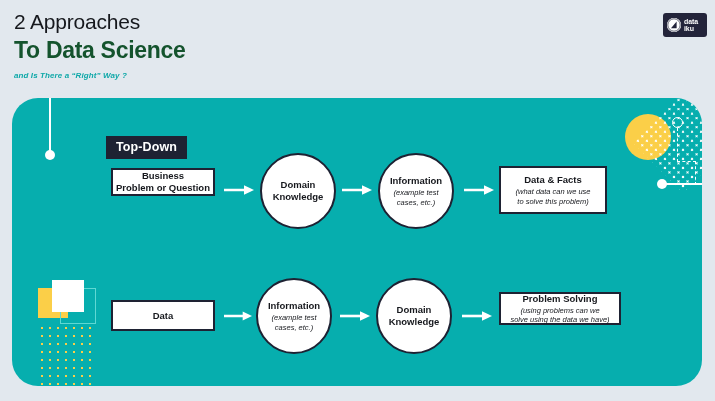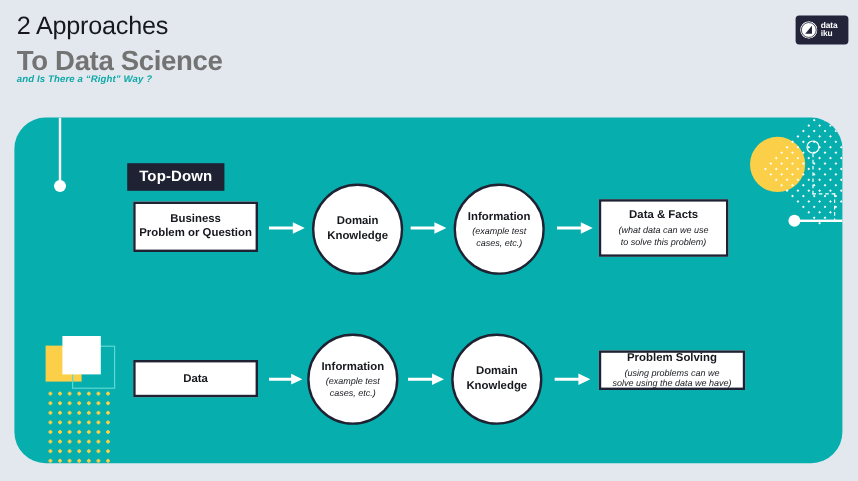--- a/index.html
+++ b/index.html
@@ -29,27 +29,27 @@
     font-weight: 400;
     color: #16181d;
     letter-spacing: -0.2px;
     white-space: nowrap;
   }
   .title-line2 {
     position: absolute;
     left: 14px; top: 37px;
     font-size: 23px;
     font-weight: bold;
-    color: #737373;
+    color: #14532d;
     letter-spacing: -0.3px;
     white-space: nowrap;
   }
   .subtitle {
     position: absolute;
-    left: 14px; top: 61px;
+    left: 14px; top: 71px;
     font-size: 8px;
     font-weight: bold;
     font-style: italic;
     color: #0fa8a8;
     letter-spacing: 0.1px;
     white-space: nowrap;
   }
 
   
   #logo {
@@ -226,21 +226,21 @@
   }
   .n-sub {
     font-size: 7.5px;
     font-style: italic;
     line-height: 9.5px;
     font-weight: 400;
     margin-top: 1px;
   }
 
   
-  #box-business { left: 99px; top: 70px; width: 104px; height: 42px; }
+  #box-business { left: 99px; top: 70px; width: 104px; height: 28px; }
   #circle-domain-1 { left: 248px; top: 55px; width: 76px; height: 76px; }
   #circle-info-1 { left: 366px; top: 55px; width: 76px; height: 76px; }
   #box-datafacts { left: 487px; top: 68px; width: 108px; height: 48px; }
 
   
   #box-data { left: 99px; top: 202px; width: 104px; height: 31px; }
   #circle-info-2 { left: 244px; top: 180px; width: 76px; height: 76px; }
   #circle-domain-2 { left: 364px; top: 180px; width: 76px; height: 76px; }
   #box-problem { left: 487px; top: 194px; width: 122px; height: 33px; }
 

